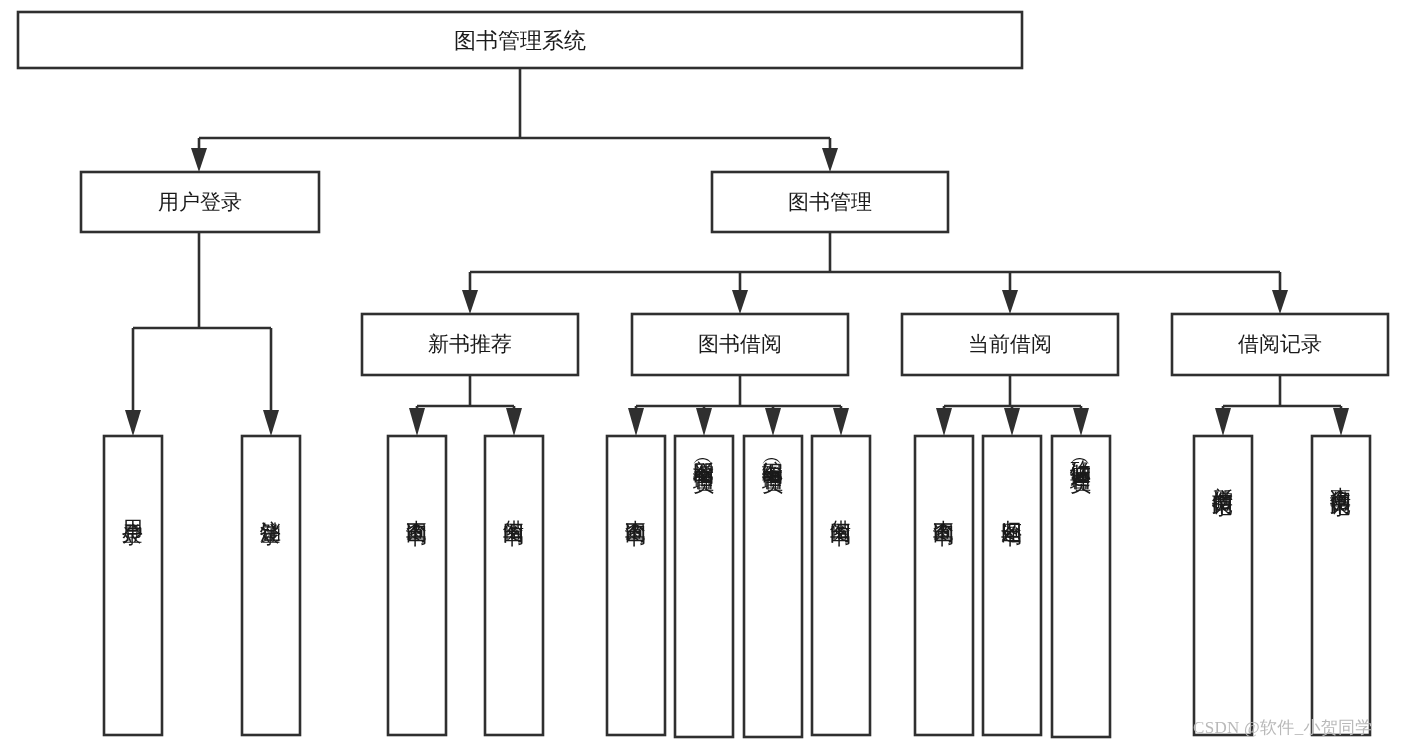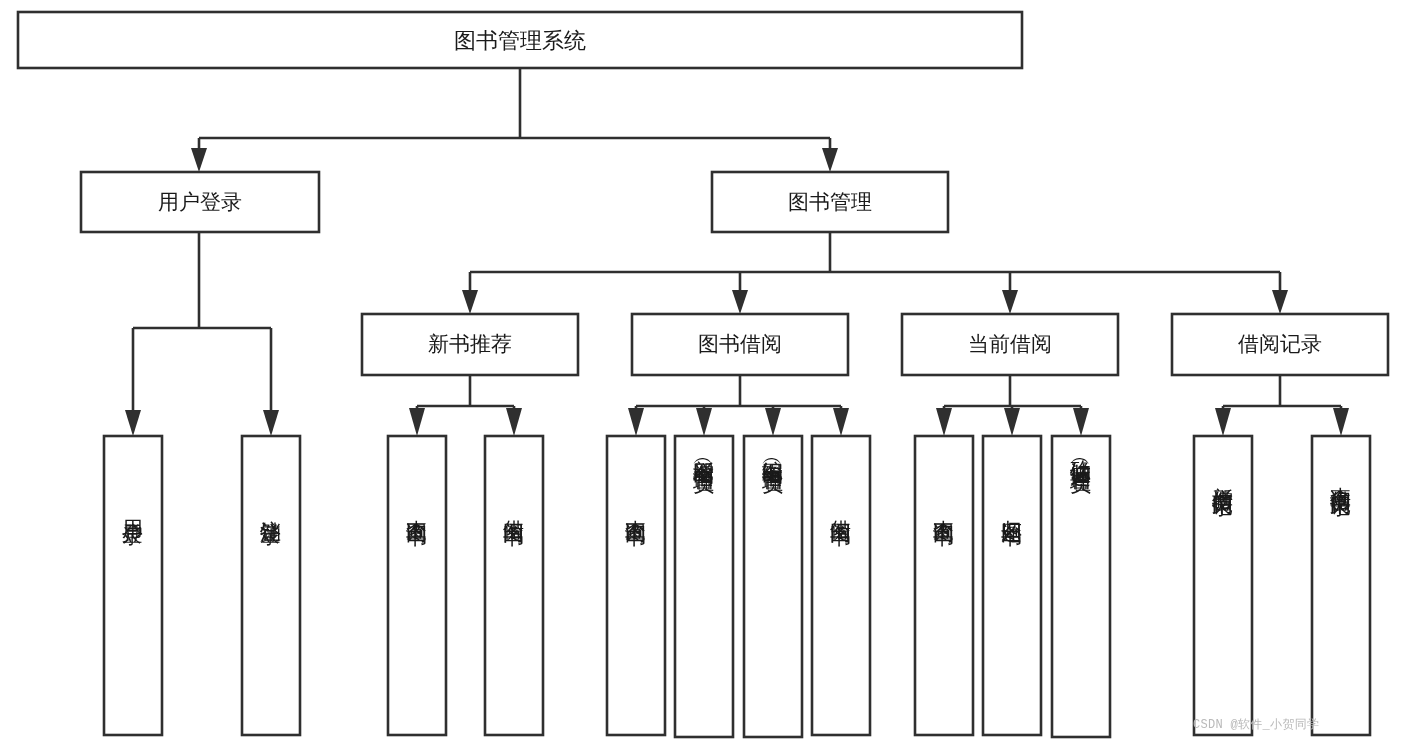--- a/index.html
+++ b/index.html
@@ -67,22 +67,22 @@
     font-size: 21px;
     line-height: 1.0;
     color: #1a1a1a;
     letter-spacing: 2px;
     white-space: nowrap;
   }
   .watermark {
     position: absolute;
     left: 1193px;
     top: 716px;
-    font-family: Liberation Mono, monospace;
-    font-size: 12px;
+    font-family: Liberation Serif, serif;
+    font-size: 17px;
     color: #b9b9b9;
     white-space: nowrap;
     letter-spacing: 0.3px;
   }
 </style>
 </head>
 <body>
 
 <div id="diagram-root">
 

